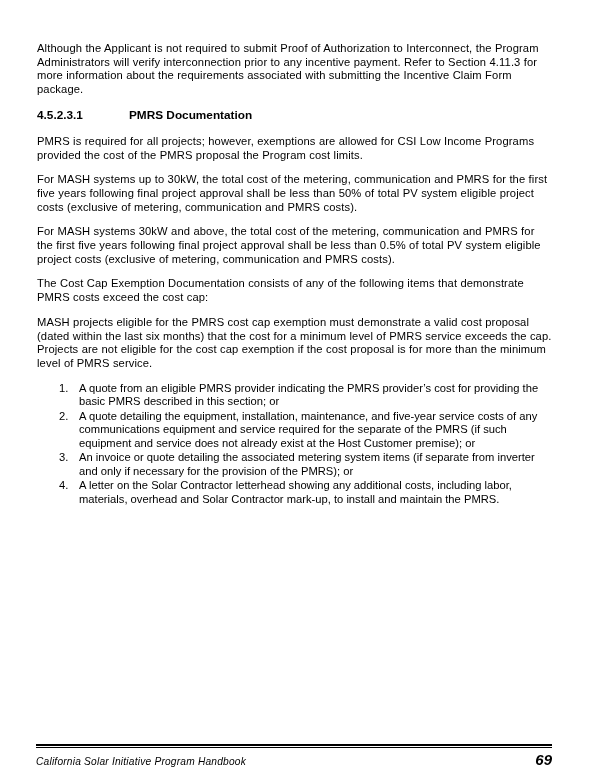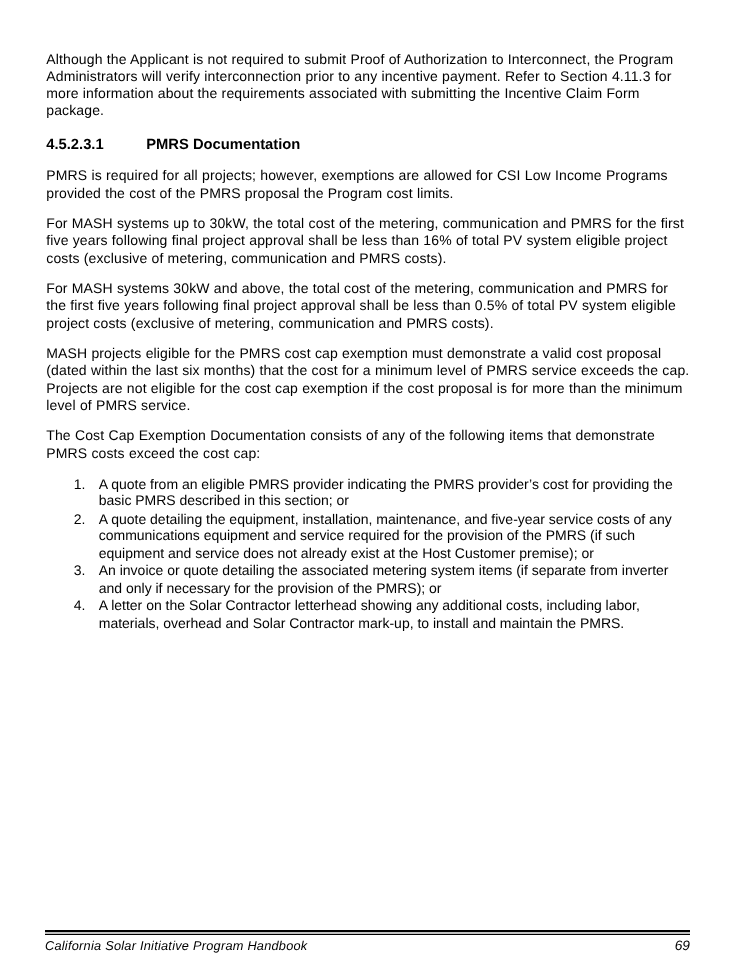--- a/index.html
+++ b/index.html
@@ -37,20 +37,21 @@
     letter-spacing: 0.01em;
     word-spacing: 0.01em;
   }
   h4.section-heading {
     margin: 11px 0 12px 0;
     font-size: 11.8px;
     line-height: 15px;
     font-weight: bold;
     display: flex;
     align-items: baseline;
+    gap: 12px;
   }
   h4.section-heading .num {
     display: inline-block;
     width: 80px;
     flex: 0 0 80px;
   }
   ol.doc-list {
     margin: 10px 0 0 0;
     padding: 0;
     list-style: none;
@@ -101,58 +102,58 @@
     justify-content: space-between;
     align-items: baseline;
     margin-top: 3px;
   }
   .footer-title {
     font-size: 10.2px;
     font-style: italic;
     letter-spacing: 0.02em;
   }
   .footer-page {
-    font-size: 11px;
+    font-size: 15px;
     font-style: italic;
-    font-weight: normal;
+    font-weight: bold;
     text-align: center;
   }
 </style>
 </head>
 <body>
 
 <div class="page">
 
   <div class="content">
 
     <p class="body-par">Although the Applicant is not required to submit Proof of Authorization to Interconnect, the Program Administrators will verify interconnection prior to any incentive payment. Refer to Section 4.11.3 for more information about the requirements associated with submitting the Incentive Claim Form package.</p>
 
     <h4 class="section-heading">
       <span class="num">4.5.2.3.1</span>
       <span>PMRS Documentation</span>
     </h4>
 
     <p class="body-par">PMRS is required for all projects; however, exemptions are allowed for CSI Low Income Programs provided the cost of the PMRS proposal the Program cost limits.</p>
 
-    <p class="body-par">For MASH systems up to 30kW, the total cost of the metering, communication and PMRS for the first five years following final project approval shall be less than 16% of total PV system eligible project costs (exclusive of metering, communication and PMRS costs).</p>
+    <p class="body-par">For MASH systems up to 30kW, the total cost of the metering, communication and PMRS for the first five years following final project approval shall be less than 50% of total PV system eligible project costs (exclusive of metering, communication and PMRS costs).</p>
 
     <p class="body-par">For MASH systems 30kW and above, the total cost of the metering, communication and PMRS for the first five years following final project approval shall be less than 0.5% of total PV system eligible project costs (exclusive of metering, communication and PMRS costs).</p>
 
+    <p class="body-par">The Cost Cap Exemption Documentation consists of any of the following items that demonstrate PMRS costs exceed the cost cap:</p>
+
     <p class="body-par">MASH projects eligible for the PMRS cost cap exemption must demonstrate a valid cost proposal (dated within the last six months) that the cost for a minimum level of PMRS service exceeds the cap. Projects are not eligible for the cost cap exemption if the cost proposal is for more than the minimum level of PMRS service.</p>
-
-    <p class="body-par">The Cost Cap Exemption Documentation consists of any of the following items that demonstrate PMRS costs exceed the cost cap:</p>
 
     <ol class="doc-list">
       <li>
         <span class="marker">1.</span>
         <span class="item-text">A quote from an eligible PMRS provider indicating the PMRS provider’s cost for providing the basic PMRS described in this section; or</span>
       </li>
       <li>
         <span class="marker">2.</span>
-        <span class="item-text">A quote detailing the equipment, installation, maintenance, and five-year service costs of any communications equipment and service required for the provision of the PMRS (if such equipment and service does not already exist at the Host Customer premise); or</span>
+        <span class="item-text">A quote detailing the equipment, installation, maintenance, and five-year service costs of any communications equipment and service required for the separate of the PMRS (if such equipment and service does not already exist at the Host Customer premise); or</span>
       </li>
       <li>
         <span class="marker">3.</span>
         <span class="item-text">An invoice or quote detailing the associated metering system items (if separate from inverter and only if necessary for the provision of the PMRS); or</span>
       </li>
       <li>
         <span class="marker">4.</span>
         <span class="item-text">A letter on the Solar Contractor letterhead showing any additional costs, including labor, materials, overhead and Solar Contractor mark-up, to install and maintain the PMRS.</span>
       </li>
     </ol>

